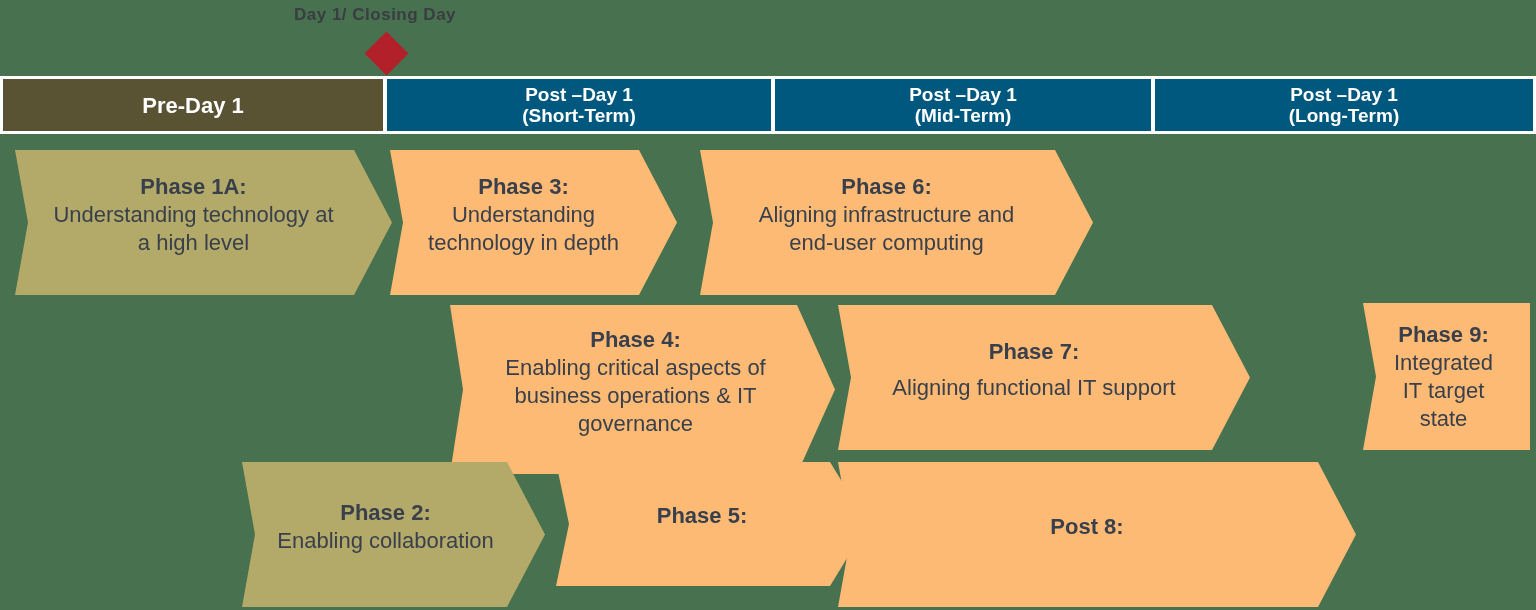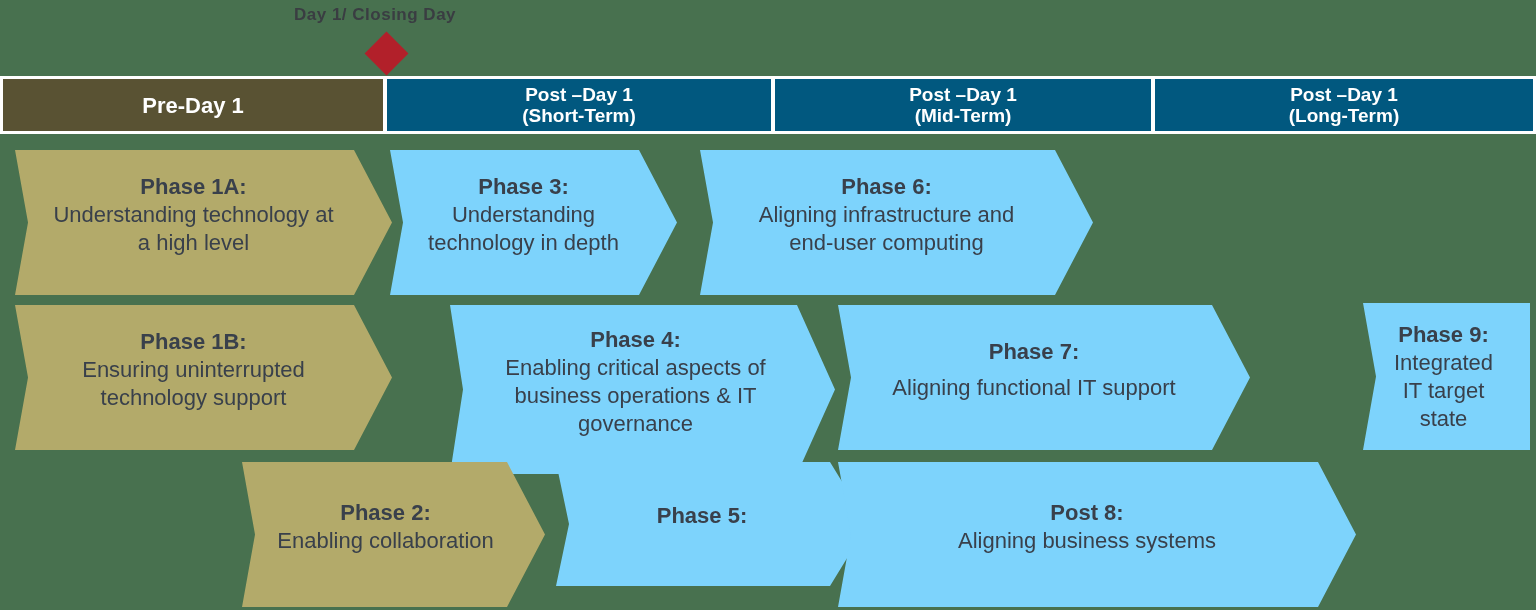--- a/index.html
+++ b/index.html
@@ -58,21 +58,21 @@
     color:#39404b;
     font-size:22px;line-height:28px;
     padding:8px 44px 24px 24px;
     clip-path:polygon(13px 50%, 0 0, calc(100% - 38px) 0, 100% 50%, calc(100% - 38px) 100%, 0 100%);
   }
   .phase.flat{
     clip-path:polygon(13px 50%, 0 0, 100% 0, 100% 100%, 0 100%);
     padding:8px 28px 8px 22px;
   }
   .olive{background:#b3aa6a;}
-  .blue{background:#7dd3fc;text-align:center;}
+  .blue{background:#fdba74;text-align:center;}
   .pt{font-weight:bold;}
   .pd{white-space:pre-line;}
 
   
   #p1a{left:15px; top:150px; width:377px; height:145px;}
   #p3 {left:390px;top:150px; width:287px; height:145px;}
   #p6 {left:700px;top:150px; width:393px; height:145px;}
   
   #p1b{left:15px; top:305px; width:377px; height:145px;}
   #p4 {left:450px;top:305px; width:385px; height:169px; padding-left:30px;}
@@ -118,25 +118,20 @@
     <div class="pt">Phase 3:</div>
     <div class="pd">Understanding
 technology in depth</div>
   </div>
   <div id="p6" class="phase blue">
     <div class="pt">Phase 6:</div>
     <div class="pd">Aligning infrastructure and
 end-user computing</div>
   </div>
 
-  <div id="p1b" class="phase olive">
-    <div class="pt">Phase 1B:</div>
-    <div class="pd">Ensuring uninterrupted
-technology support</div>
-  </div>
   <div id="p4" class="phase blue">
     <div class="pt">Phase 4:</div>
     <div class="pd">Enabling critical aspects of
 business operations &amp; IT
 governance</div>
   </div>
   <div id="p7" class="phase blue">
     <div class="pt">Phase 7:</div>
     <div class="pd">Aligning functional IT support</div>
   </div>
@@ -149,16 +144,15 @@
 
   <div id="p2" class="phase olive">
     <div class="pt">Phase 2:</div>
     <div class="pd">Enabling collaboration</div>
   </div>
   <div id="p5" class="phase blue">
     <div class="pt">Phase 5:</div>
   </div>
   <div id="p8" class="phase blue">
     <div class="pt">Post 8:</div>
-    <div class="pd">Aligning business systems</div>
   </div>
 
 </div>
 
 </body></html>

